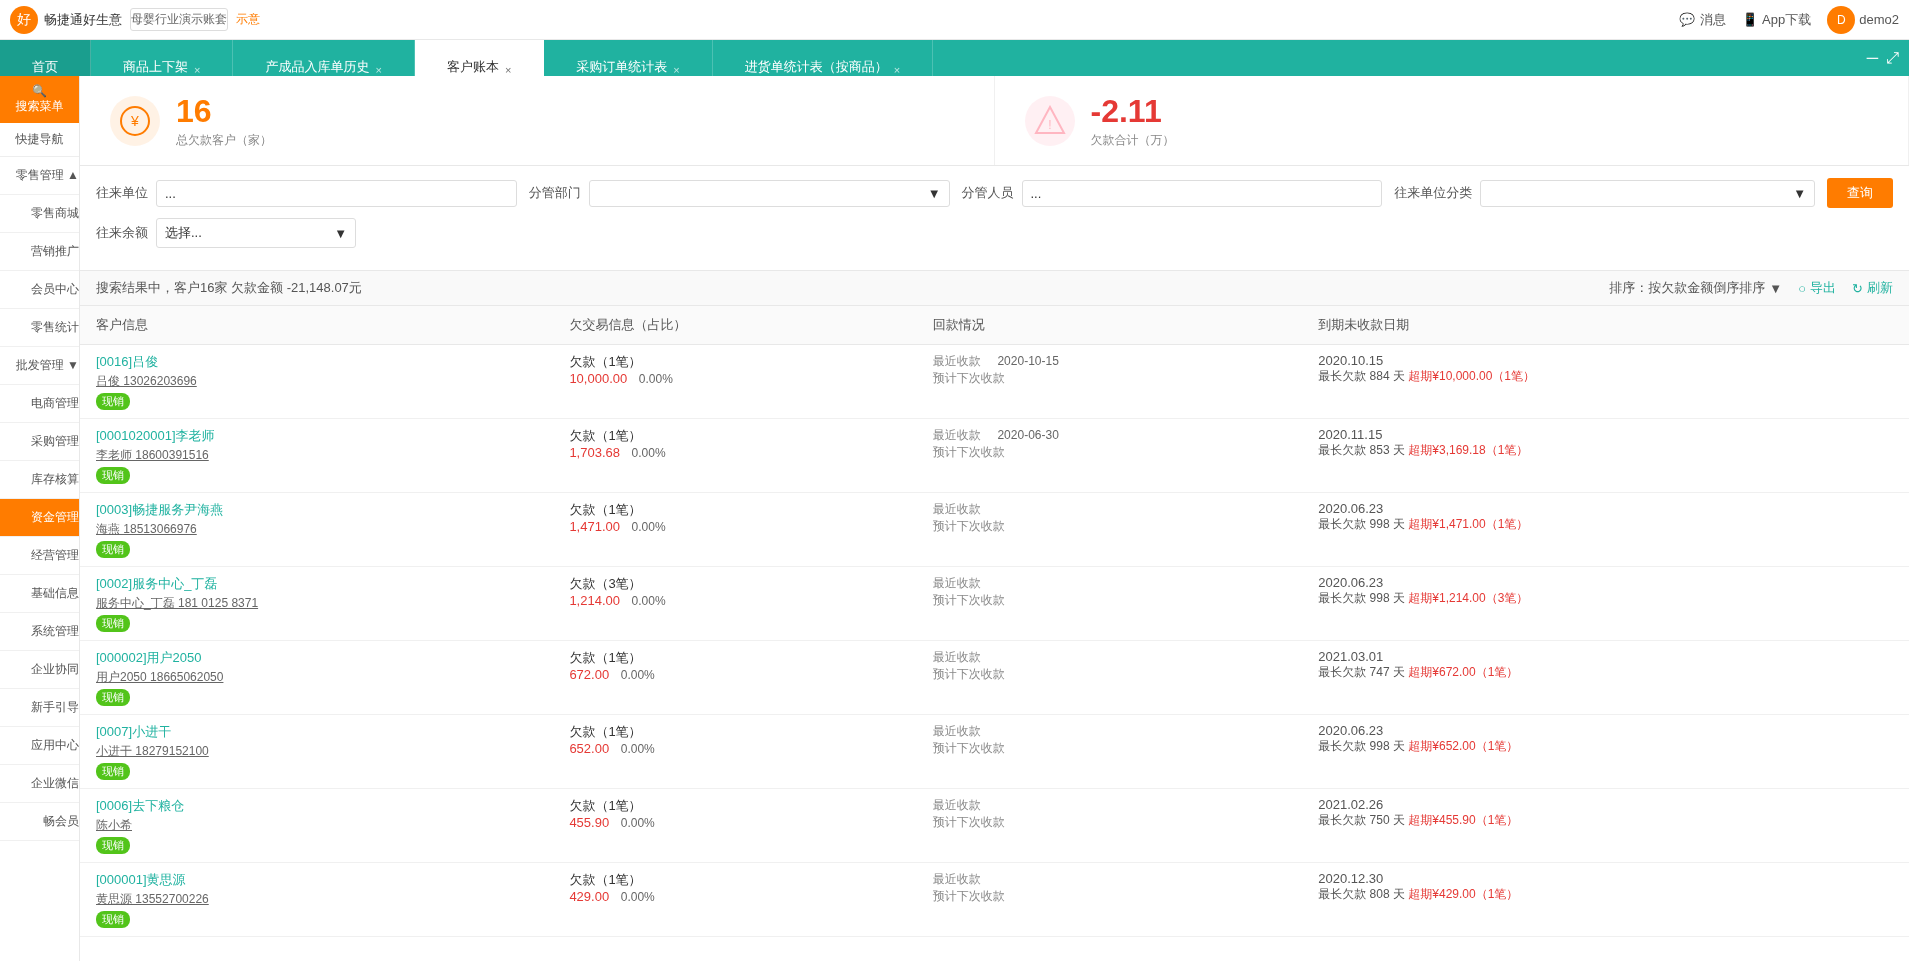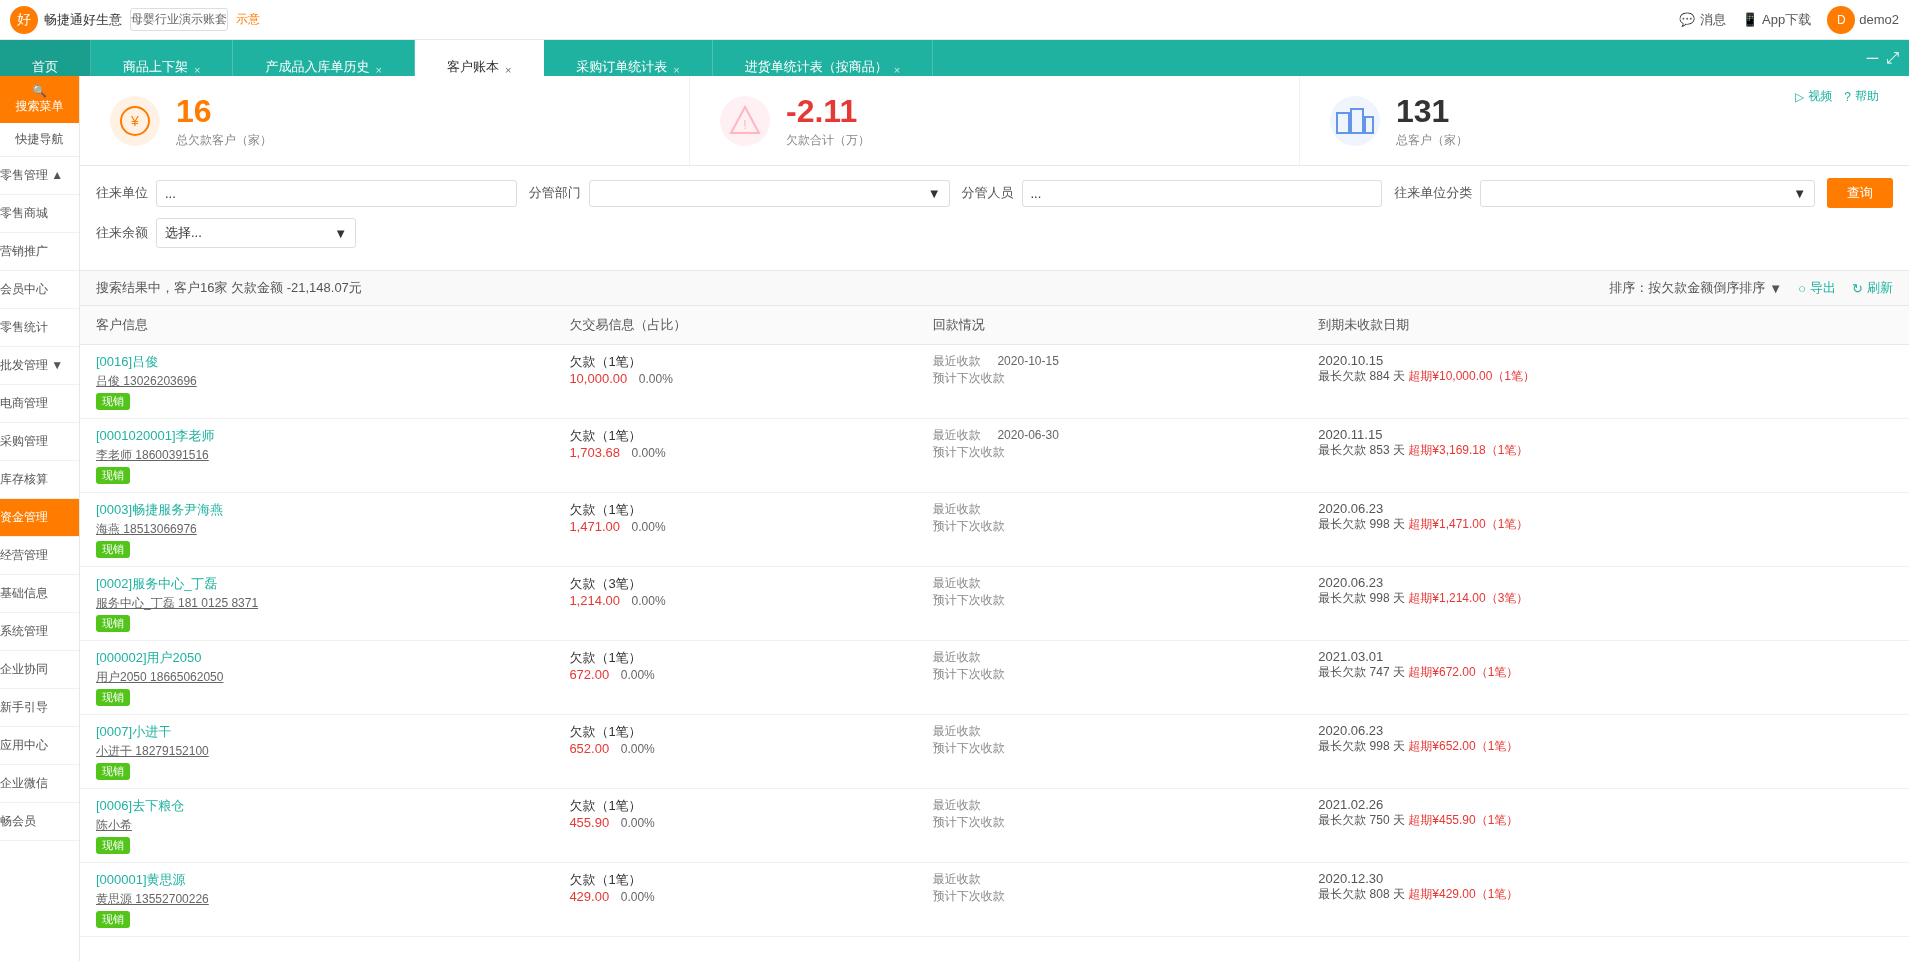--- a/index.html
+++ b/index.html
@@ -26,21 +26,21 @@
     .tab-controls { display: flex; align-items: center; padding: 0 10px; gap: 8px; }
     .tab-ctrl-btn { color: #fff; font-size: 16px; cursor: pointer; }
     
     
     .main-layout { display: flex; height: calc(961px - 40px - 36px); }
     
     
     .sidebar { width: 80px; background: #fff; border-right: 1px solid #e8e8e8; display: flex; flex-direction: column; }
     .sidebar-search { background: #ff7c00; color: #fff; text-align: center; padding: 8px 0; font-size: 12px; cursor: pointer; }
     .sidebar-nav { background: #fff; border-bottom: 1px solid #eee; text-align: center; padding: 8px 0; font-size: 12px; cursor: pointer; color: #555; }
-    .sidebar-item { text-align: left; padding: 10px 0; font-size: 12px; cursor: pointer; color: #555; border-bottom: 1px solid #f0f0f0; }
+    .sidebar-item { text-align: right; padding: 10px 0; font-size: 12px; cursor: pointer; color: #555; border-bottom: 1px solid #f0f0f0; }
     .sidebar-item.active { background: #ff7c00; color: #fff; }
     
     
     .content { flex: 1; overflow: hidden; display: flex; flex-direction: column; }
     
     
     .stats-row { display: flex; background: #fff; border-bottom: 1px solid #e8e8e8; height: 90px; }
     .stat-card { flex: 1; display: flex; align-items: center; padding: 0 30px; gap: 16px; border-right: 1px solid #f0f0f0; }
     .stat-icon { width: 50px; height: 50px; border-radius: 50%; display: flex; align-items: center; justify-content: center; }
     .stat-icon.orange { background: rgba(255,124,0,0.1); }
@@ -71,21 +71,21 @@
     .result-sort { display: flex; align-items: center; gap: 4px; }
     .result-action-btn { display: flex; align-items: center; gap: 4px; color: #20b2a0; cursor: pointer; }
     
     
     .table-container { flex: 1; overflow-y: auto; background: #fff; }
     .table { width: 100%; border-collapse: collapse; }
     .table th { background: #fafafa; border-bottom: 1px solid #e8e8e8; padding: 10px 16px; text-align: left; font-size: 13px; color: #555; font-weight: normal; white-space: nowrap; }
     .table td { padding: 8px 16px; border-bottom: 1px solid #f0f0f0; font-size: 13px; vertical-align: top; }
     .customer-name { color: #20b2a0; cursor: pointer; font-size: 13px; }
     .customer-phone { color: #666; font-size: 12px; margin-top: 2px; text-decoration: underline; }
-    .tag-badge { display: inline-block; background: #52c41a; color: #fff; padding: 1px 6px; border-radius: 3px; font-size: 11px; margin-top: 3px; }
+    .tag-badge { display: inline-block; background: #52c41a; color: #fff; padding: 1px 6px; border-radius: 8px; font-size: 11px; margin-top: 3px; }
     .amount-red { color: #e53935; font-size: 13px; }
     .amount-percent { color: #666; font-size: 12px; margin-left: 8px; }
     .overdue-link { color: #e53935; cursor: pointer; font-size: 12px; }
     .date-text { color: #555; font-size: 13px; }
     .collection-info { font-size: 12px; color: #666; }
     .collection-label { color: #888; }
     .overdue-days { color: #555; font-size: 12px; }
     
     
     .table-container::-webkit-scrollbar { width: 6px; }
@@ -234,43 +234,20 @@
       <div class="stat-card">
         <div class="stat-icon pink">
           <svg width="32" height="32" viewBox="0 0 32 32">
             <polygon points="16,2 30,28 2,28" fill="none" stroke="#ffb6c1" stroke-width="2"></polygon>
             <text x="16" y="24" text-anchor="middle" font-size="12" fill="#ffb6c1">!</text>
           </svg>
         </div>
         <div class="stat-info">
           <span class="stat-num red">-2.11</span>
           <span class="stat-label">欠款合计（万）</span>
-        </div>
-      </div>
-      <div class="stat-card" style="border-right:none;">
-        <div class="stat-icon blue">
-          <svg width="40" height="32" viewBox="0 0 40 32">
-            <rect x="2" y="8" width="12" height="20" fill="none" stroke="#6495ed" stroke-width="2"></rect>
-            <rect x="16" y="4" width="12" height="24" fill="none" stroke="#6495ed" stroke-width="2"></rect>
-            <rect x="30" y="12" width="8" height="16" fill="none" stroke="#6495ed" stroke-width="2"></rect>
-          </svg>
-        </div>
-        <div class="stat-info">
-          <span class="stat-num black">131</span>
-          <span class="stat-label">总客户（家）</span>
-        </div>
-        <div class="stat-top-right">
-          <span class="result-action-btn">
-            <span>▷</span>
-            <span>视频</span>
-          </span>
-          <span class="result-action-btn">
-            <span>?</span>
-            <span>帮助</span>
-          </span>
         </div>
       </div>
     </div>
 
     <div class="filter-area">
       <div class="filter-row">
         <div class="filter-item">
           <span class="filter-label">往来单位</span>
           <div class="filter-input">
             <span>...</span>

